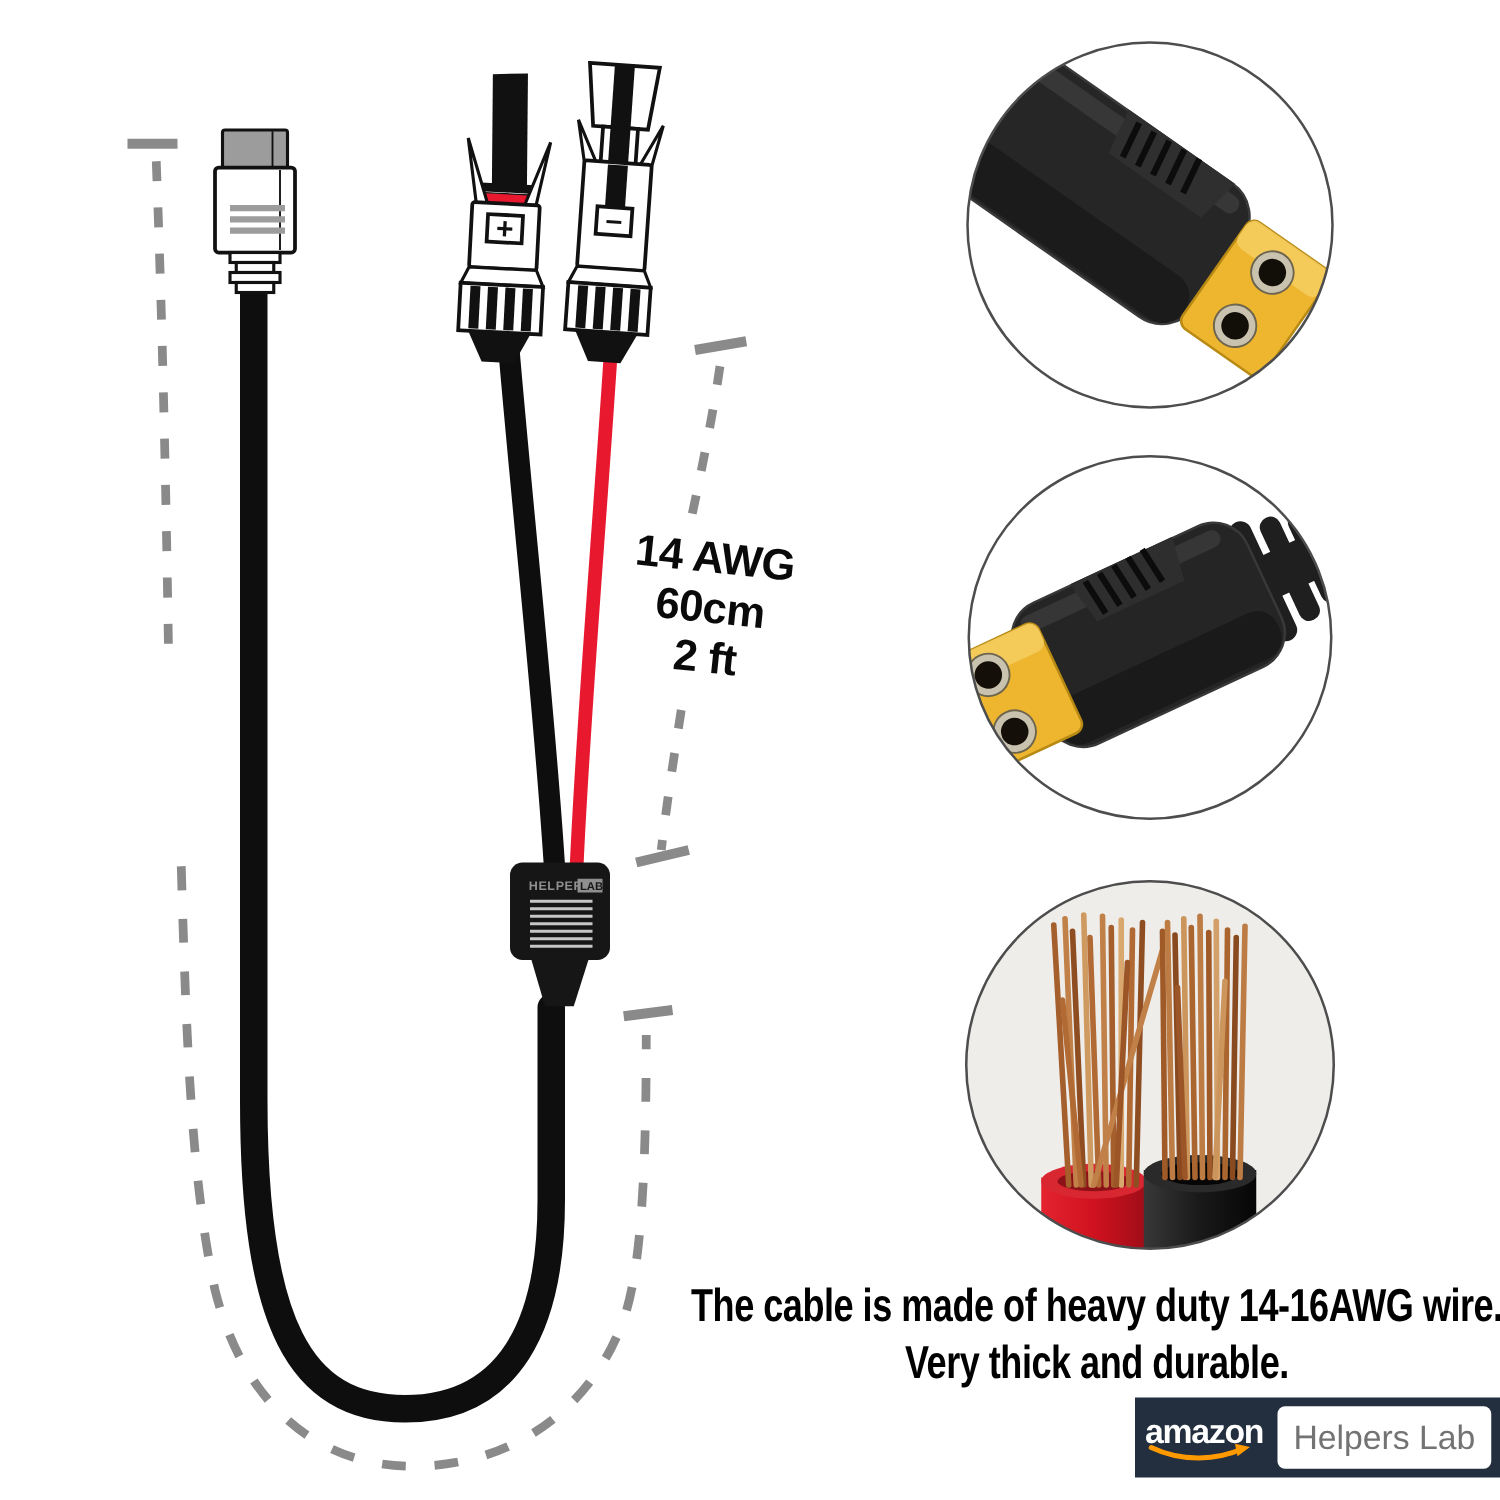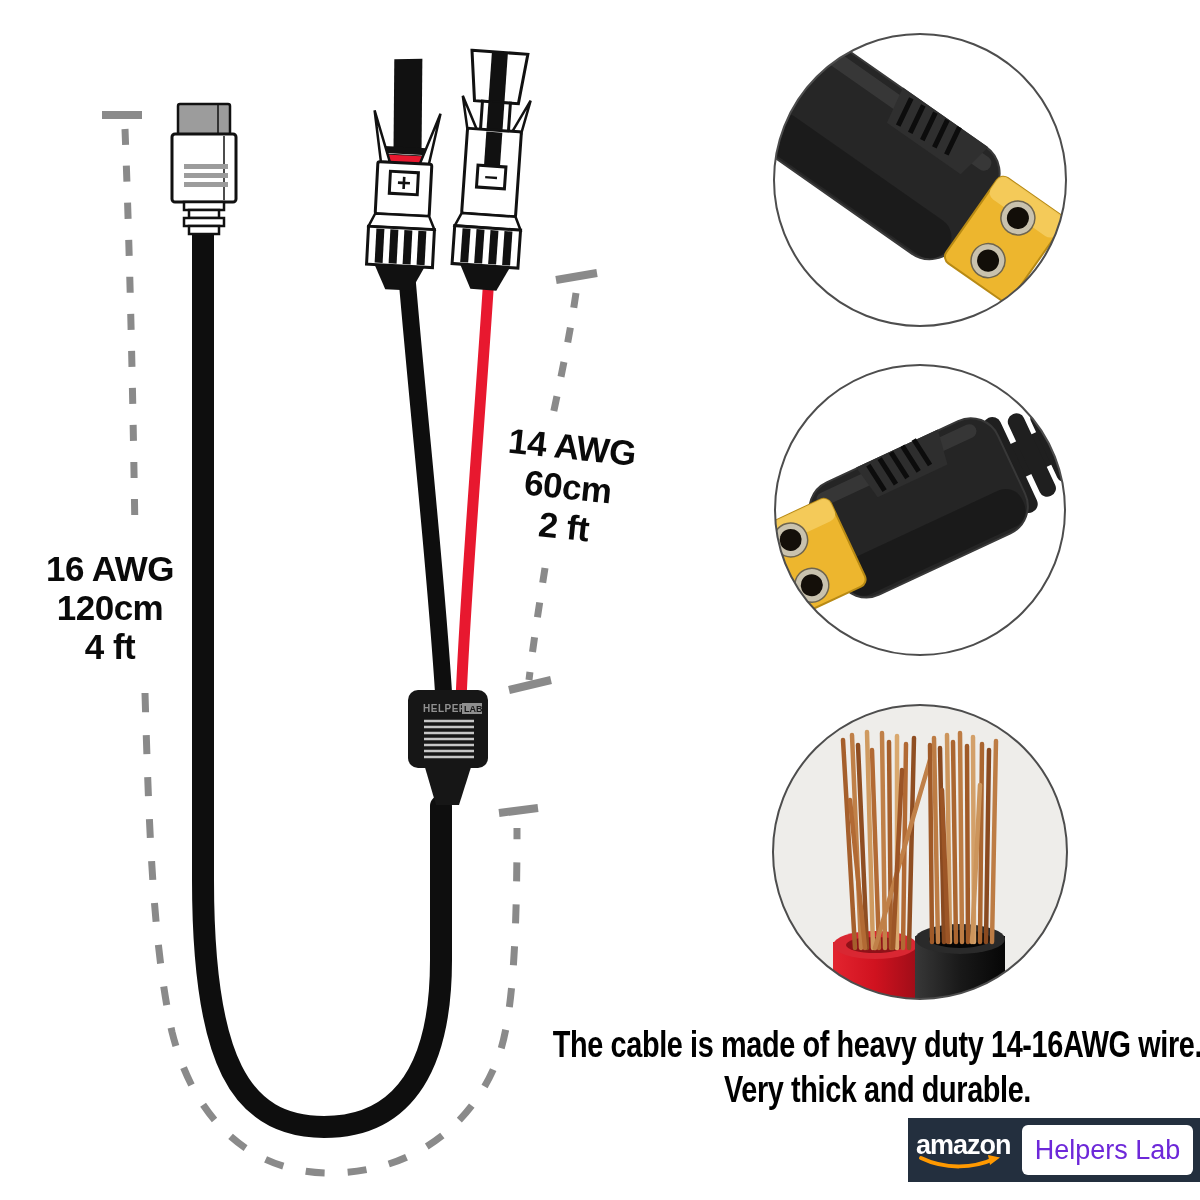--- a/index.html
+++ b/index.html
@@ -24,21 +24,21 @@
     background:#232f3e;display:flex;align-items:center;
   }
   .amazon-wordmark{
     position:relative;margin-left:8px;color:#ffffff;font-weight:bold;
     font-size:27px;letter-spacing:-1px;line-height:27px;padding-bottom:10px;
   }
   .amazon-smile{position:absolute;left:2px;bottom:-2px;}
   .store-box{
     position:absolute;left:114px;top:7px;bottom:7px;right:7px;background:#ffffff;
     border-radius:6px;display:flex;align-items:center;justify-content:center;
-    font-size:27px;color:#6d28d9;font-weight:normal;
+    font-size:27px;color:#737373;font-weight:normal;
   }
 </style>
 </head>
 <body>
 
 <div class="canvas">
 
   <svg class="art" viewBox="0 0 1200 1200">
     <defs>
       <clipPath id="clipC1">
@@ -229,25 +229,20 @@
           <path d="M986,942 L989,750" stroke="#8a4a20"></path>
           <path d="M992,942 L996,741" stroke="#bd7c44"></path>
           <path d="M948,942 L942,790" stroke="#9c5526"></path>
           <path d="M972,942 L980,785" stroke="#cc955c"></path>
         </g>
       </g>
       <circle cx="920" cy="852" r="147" fill="none" stroke="#4d4d4d" stroke-width="2"></circle>
     </g>
   </svg>
 
-  <div class="meas-label label16">
-    <div>16 AWG</div>
-    <div>120cm</div>
-    <div>4 ft</div>
-  </div>
 
   <div class="meas-label label14">
     <div>14 AWG</div>
     <div>60cm</div>
     <div>2 ft</div>
   </div>
 
   <div class="caption">
     <div>The cable is made of heavy duty 14-16AWG wire.</div>
     <div>Very thick and durable.</div>

